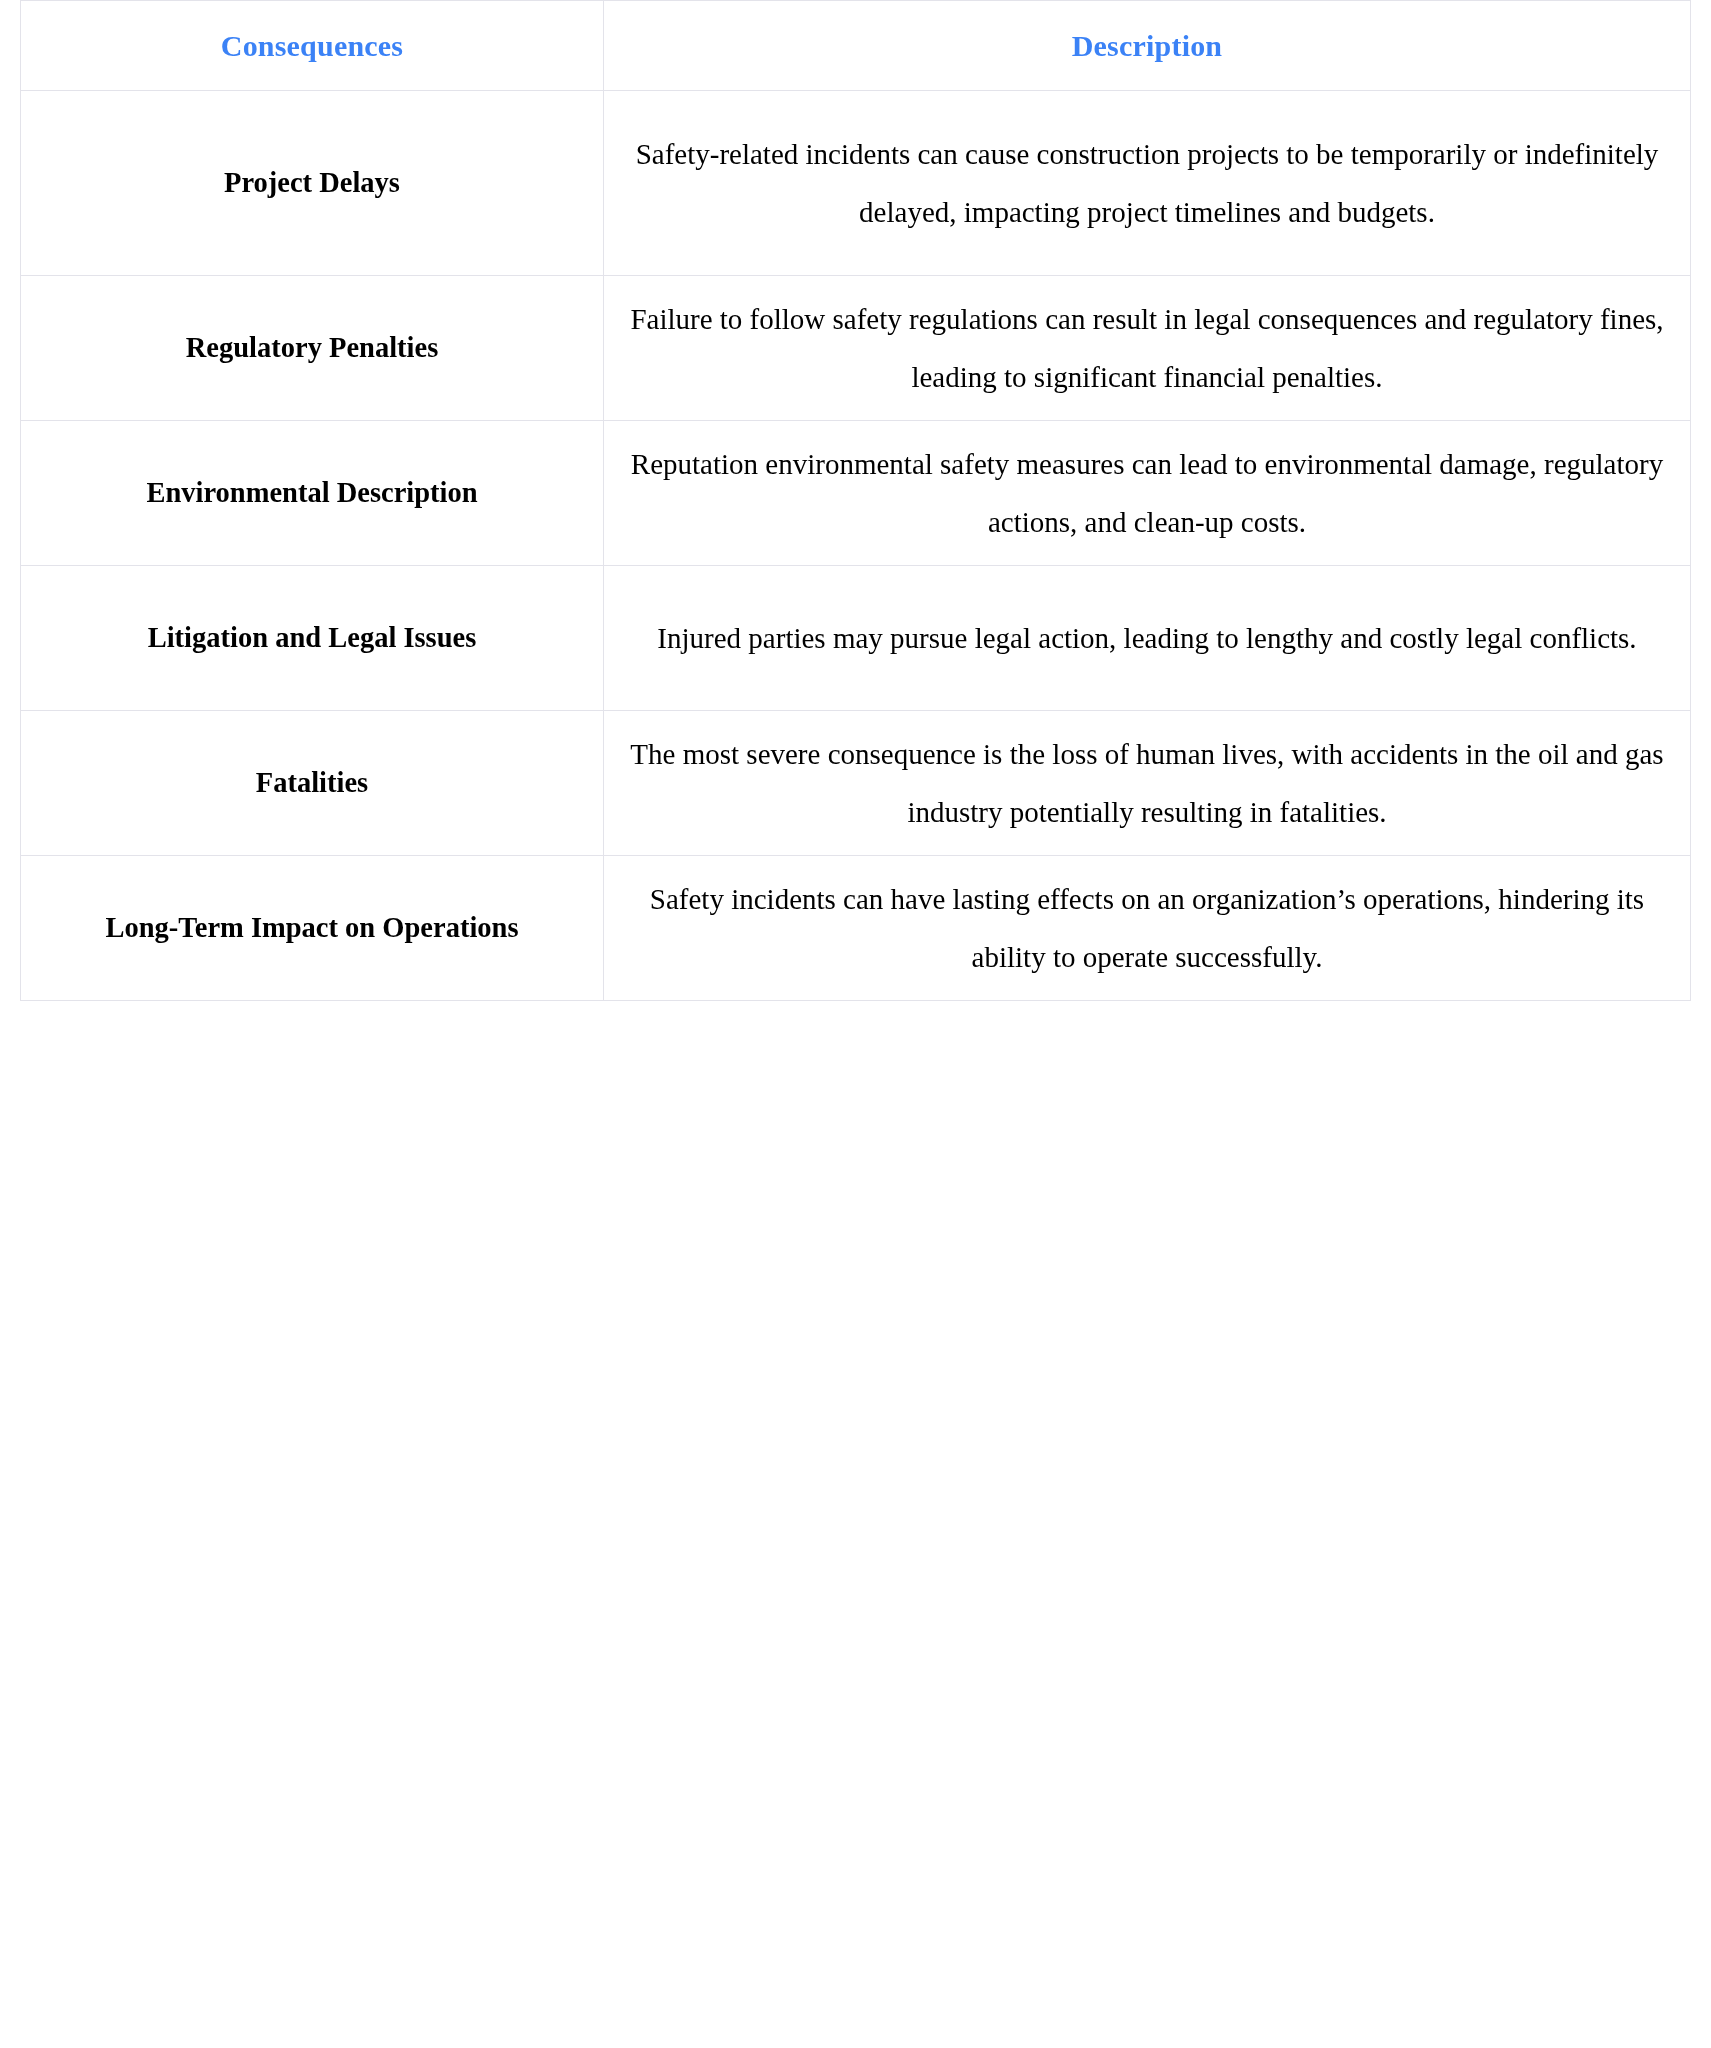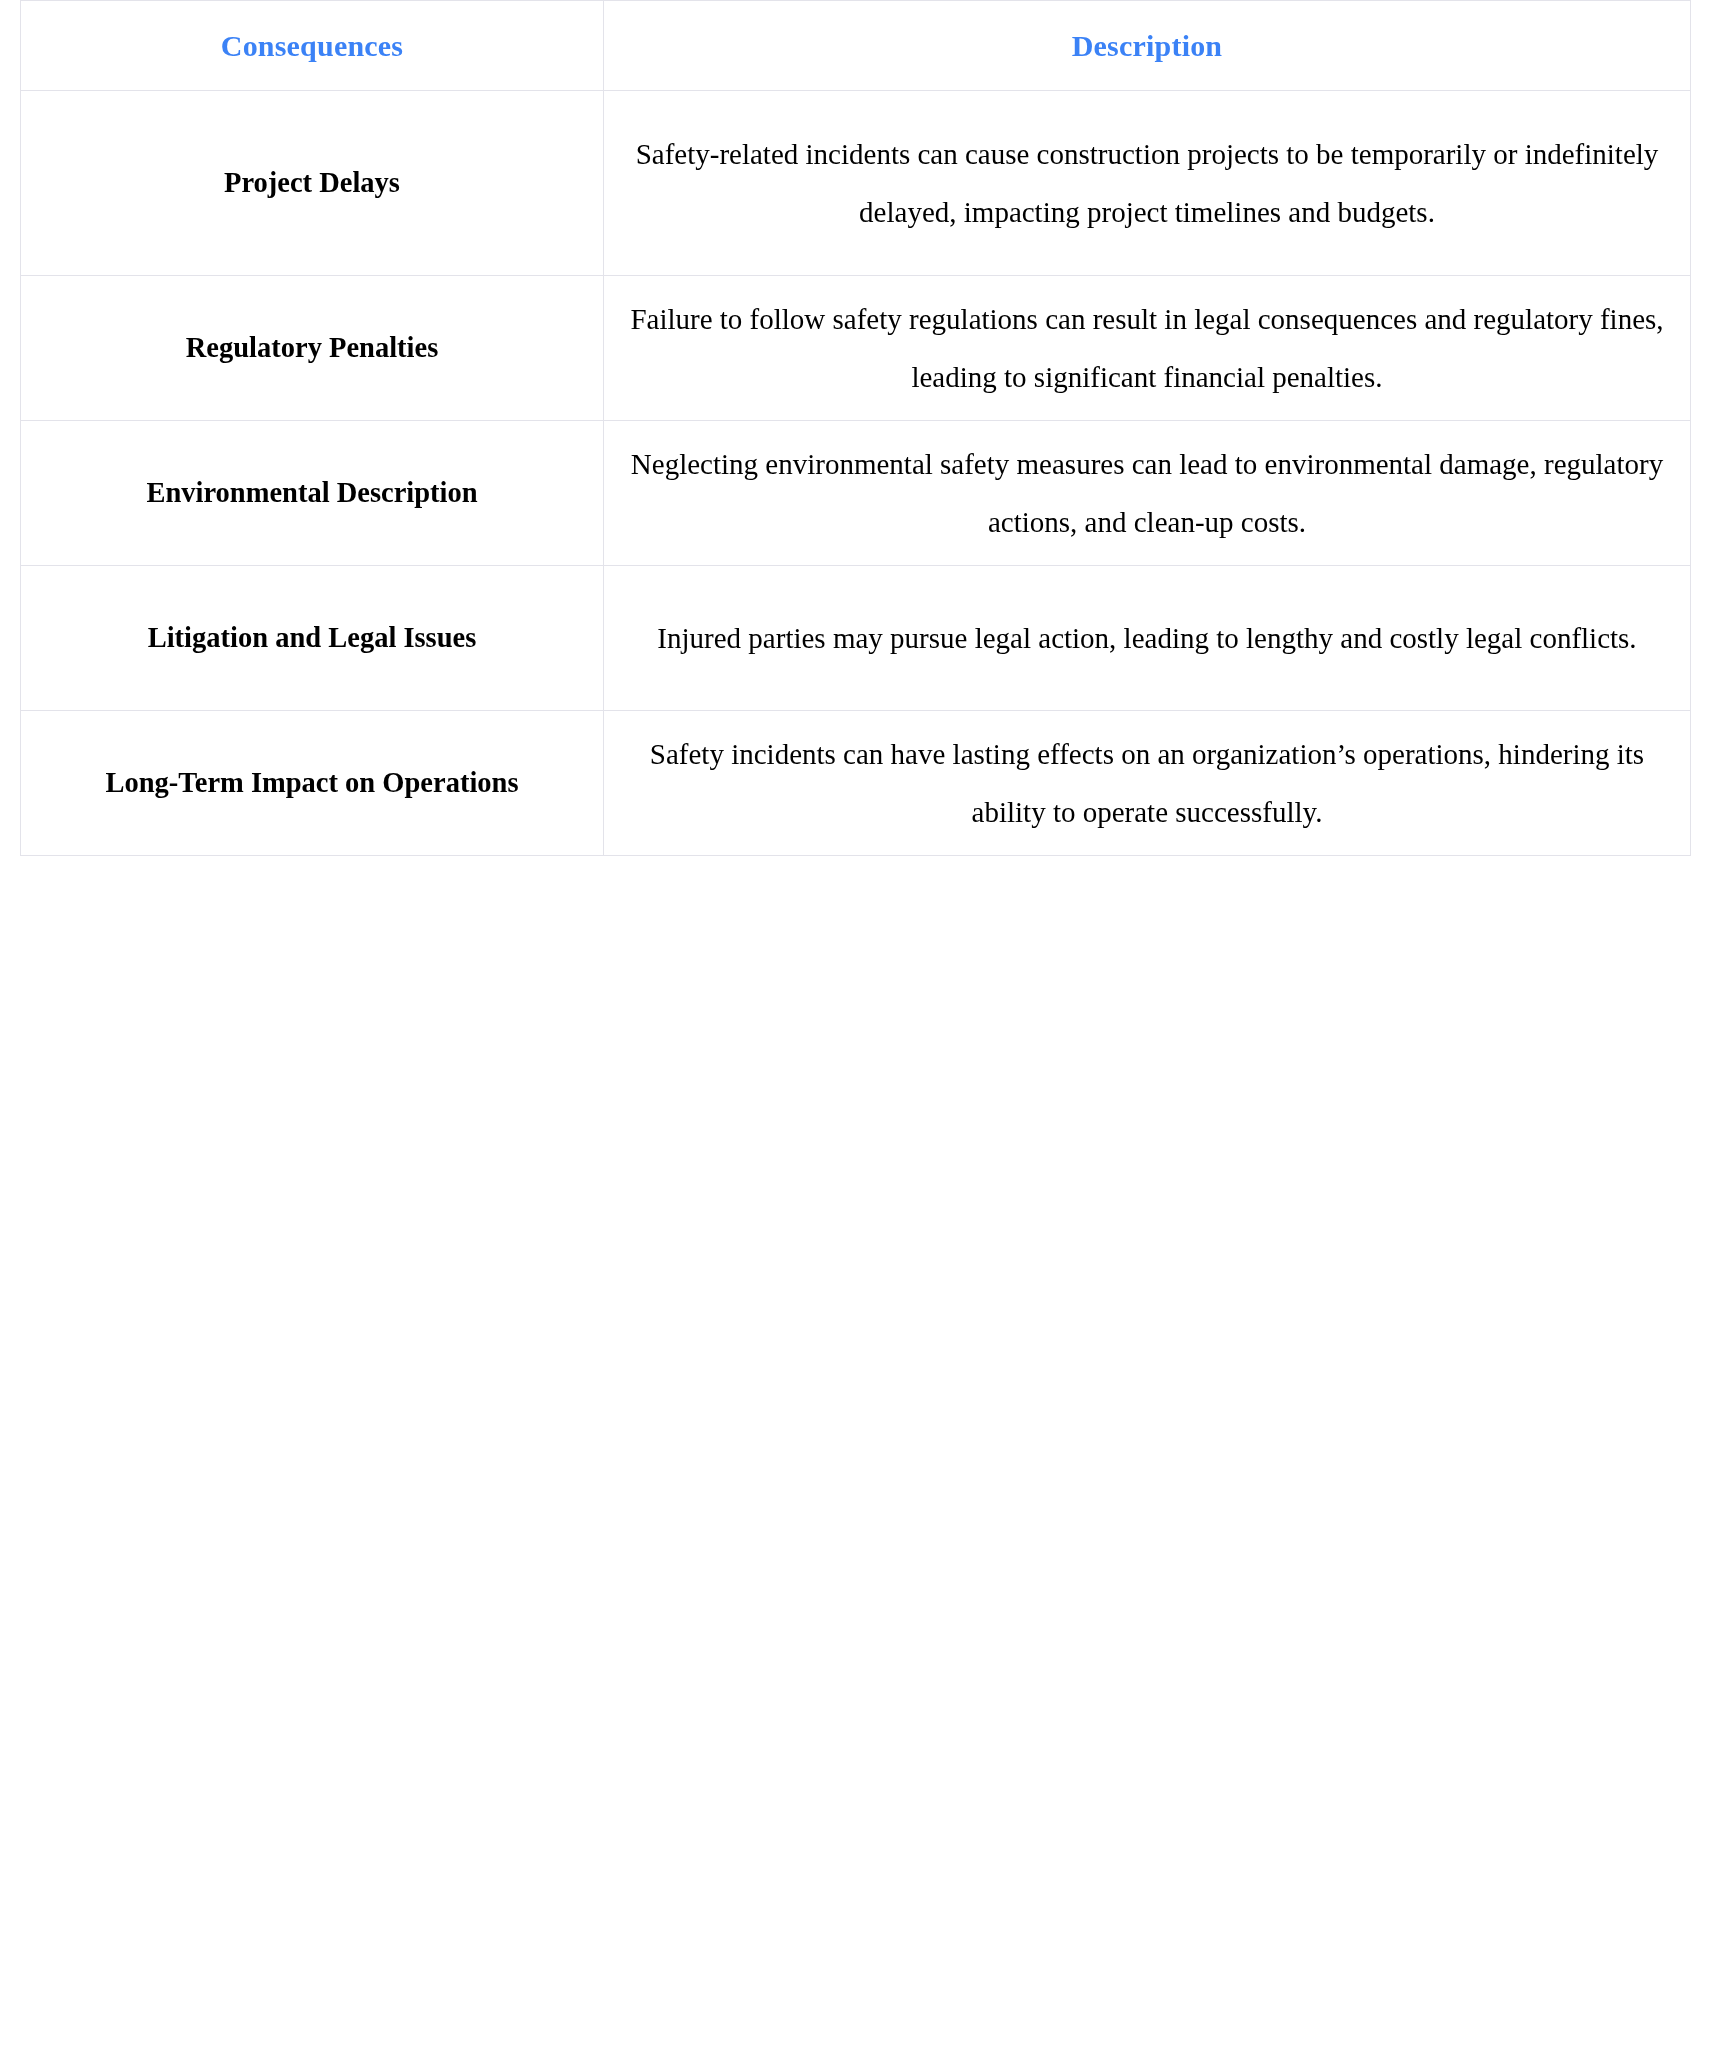--- a/index.html
+++ b/index.html
@@ -104,25 +104,29 @@
       <tr class="r1">
         <td class="cell-consequence">Project Delays</td>
         <td class="cell-description">Safety-related incidents can cause construction projects to be temporarily or indefinitely delayed, impacting project timelines and budgets.</td>
       </tr>
       <tr class="r4">
         <td class="cell-consequence">Regulatory Penalties</td>
         <td class="cell-description">Failure to follow safety regulations can result in legal consequences and regulatory fines, leading to significant financial penalties.</td>
       </tr>
       <tr class="r6">
         <td class="cell-consequence">Environmental Description</td>
-        <td class="cell-description">Neglecting environmental safety measures can lead to environmental damage, regulatory actions, and clean-up costs.</td>
+        <td class="cell-description">Reputation environmental safety measures can lead to environmental damage, regulatory actions, and clean-up costs.</td>
       </tr>
       <tr class="r7">
         <td class="cell-consequence">Litigation and Legal Issues</td>
         <td class="cell-description">Injured parties may pursue legal action, leading to lengthy and costly legal conflicts.</td>
+      </tr>
+      <tr class="r8">
+        <td class="cell-consequence">Fatalities</td>
+        <td class="cell-description">The most severe consequence is the loss of human lives, with accidents in the oil and gas industry potentially resulting in fatalities.</td>
       </tr>
       <tr class="r9">
         <td class="cell-consequence">Long-Term Impact on Operations</td>
         <td class="cell-description">Safety incidents can have lasting effects on an organization’s operations, hindering its ability to operate successfully.</td>
       </tr>
     </tbody>
   </table>
 </div>
 
 </body></html>

